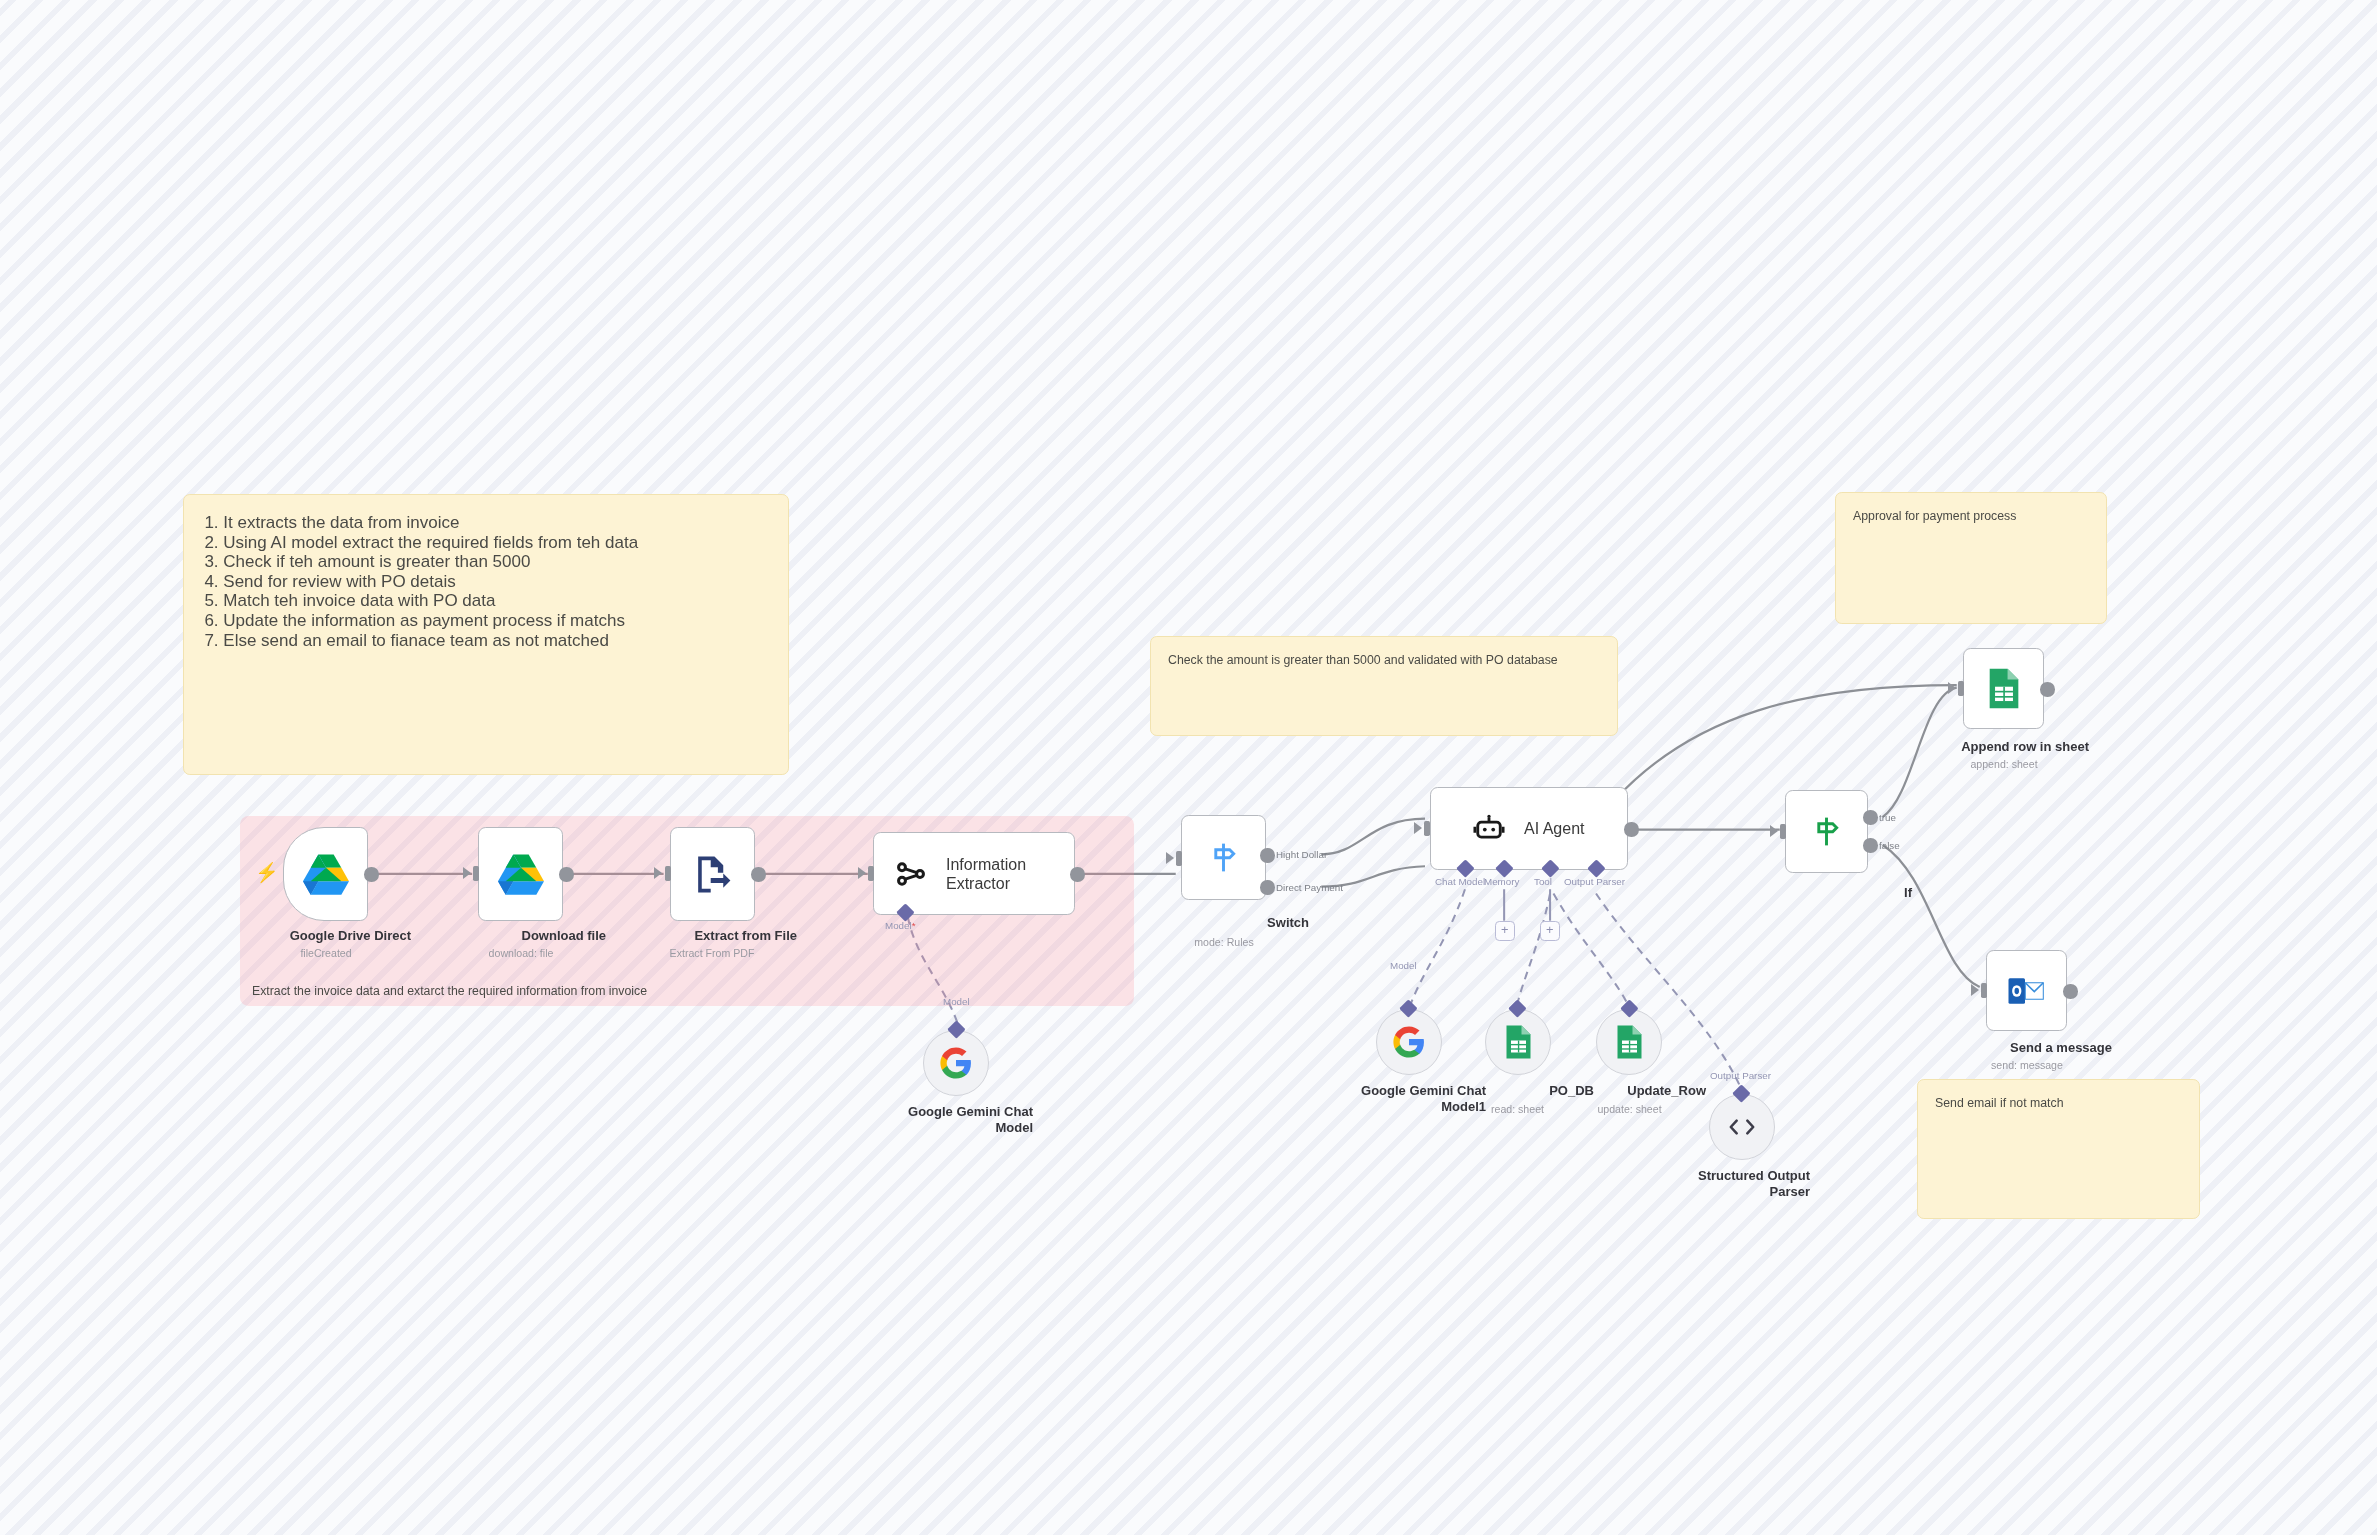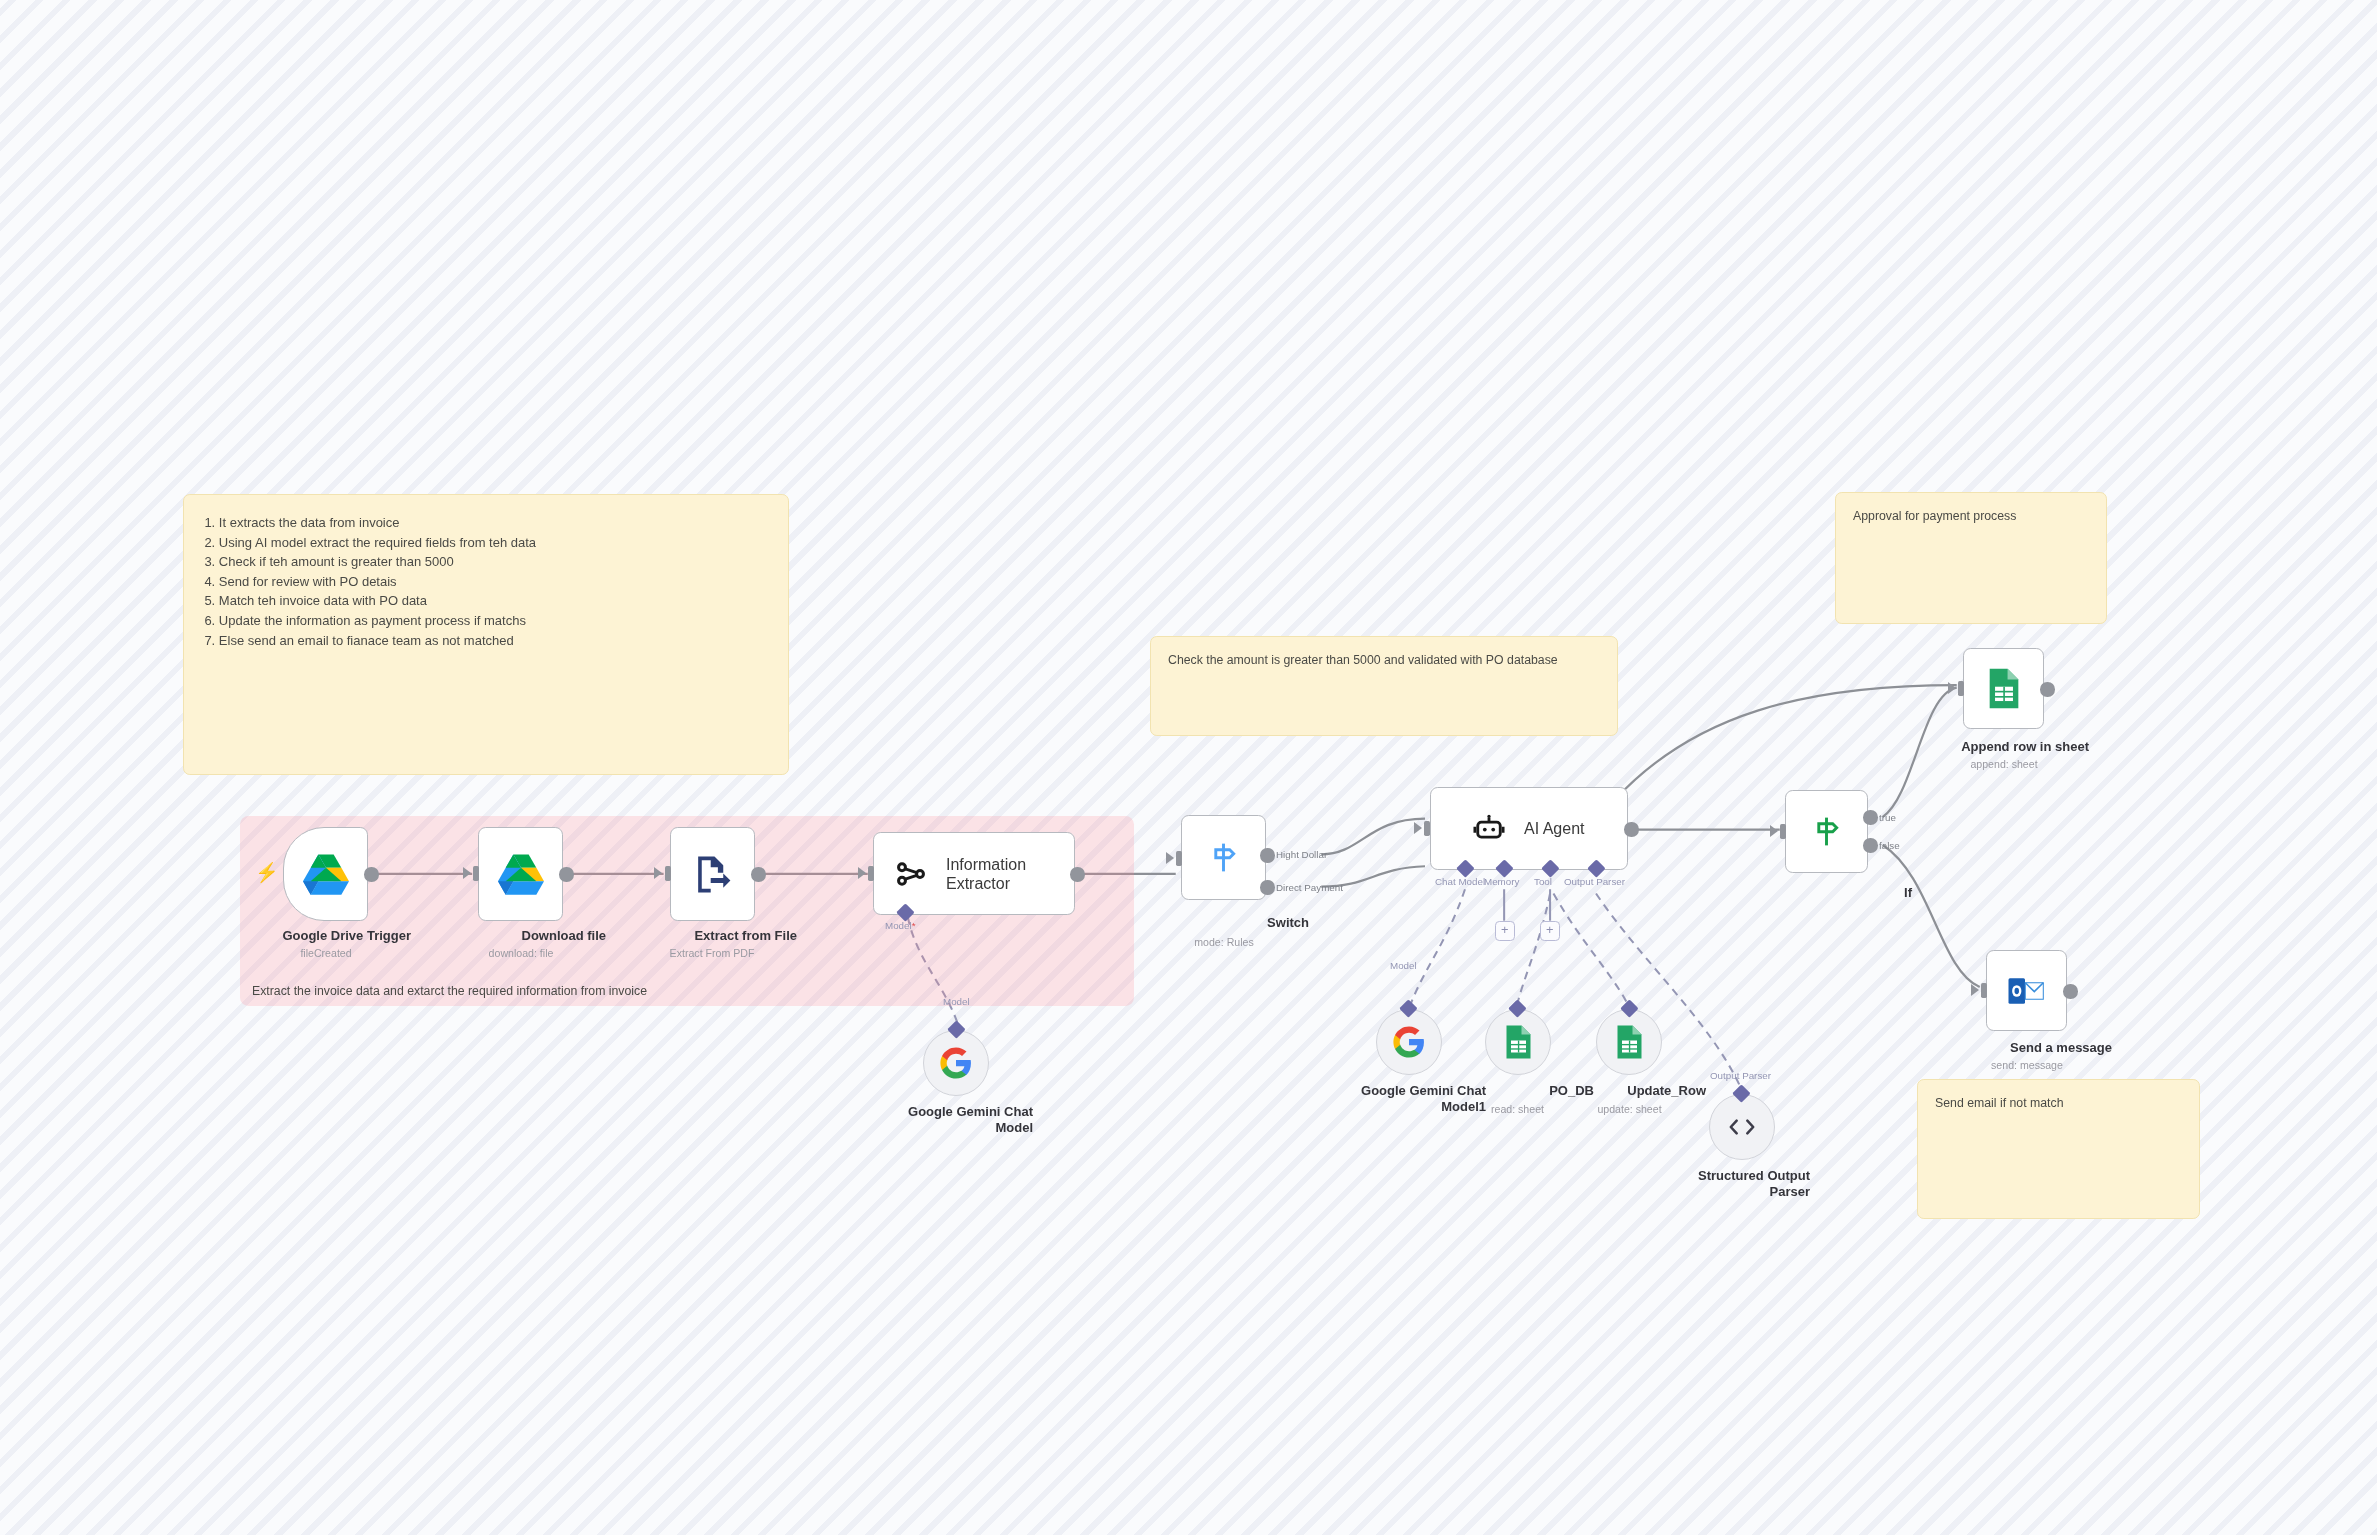--- a/index.html
+++ b/index.html
@@ -46,21 +46,21 @@
     color: #2b2b29;
     margin: 0 0 25.5px 0;
     letter-spacing: -0.2px;
   }
   .sticky-list {
     margin: 0;
     padding: 0;
     list-style: none;
   }
   .sticky-list li {
-    font-size: 13px;
+    font-size: 17px;
     line-height: 18.3px;
     color: #4a4a46;
     margin-bottom: 1.3px;
     white-space: nowrap;
   }
   .sticky-plain {
     font-size: 12.3px;
     line-height: 17px;
     color: #4a4a46;
   }
@@ -293,21 +293,21 @@
         <polygon points="16,0 24,14 8,42 0,28" fill="#2196f3"></polygon>
         <polygon points="8,42 40,42 48,28 16,28" fill="#2196f3"></polygon>
         <polygon points="0,28 16,28 8,42" fill="#1976d2"></polygon>
         <polygon points="24,14 8,28 40,28" fill="#00a94f"></polygon>
         <polygon points="16,0 8,14 24,14" fill="#00a94f"></polygon>
       </svg>
     </span>
   </div>
   <div class="bolt" style="left:255px; top:863px;">⚡</div>
   <div class="dot-out" style="left:364px; top:867px;"></div>
-  <div class="node-caption" style="left:241px; top:928px; width:170px;">Google Drive Trigger</div>
+  <div class="node-caption" style="left:241px; top:928px; width:170px;">Google Drive Direct</div>
   <div class="node-sub" style="left:241px; top:947px; width:170px;">fileCreated</div>
 
   <div class="node" style="left:478px; top:827px; width:85px; height:94px;">
     <span>
       <svg width="46" height="41" viewBox="0 0 48 42">
         <polygon points="16,0 32,0 40,14 24,14" fill="#00a94f"></polygon>
         <polygon points="24,14 40,14 48,28 32,28" fill="#ffc107"></polygon>
         <polygon points="16,0 24,14 8,42 0,28" fill="#2196f3"></polygon>
         <polygon points="8,42 40,42 48,28 16,28" fill="#2196f3"></polygon>
         <polygon points="0,28 16,28 8,42" fill="#1976d2"></polygon>

